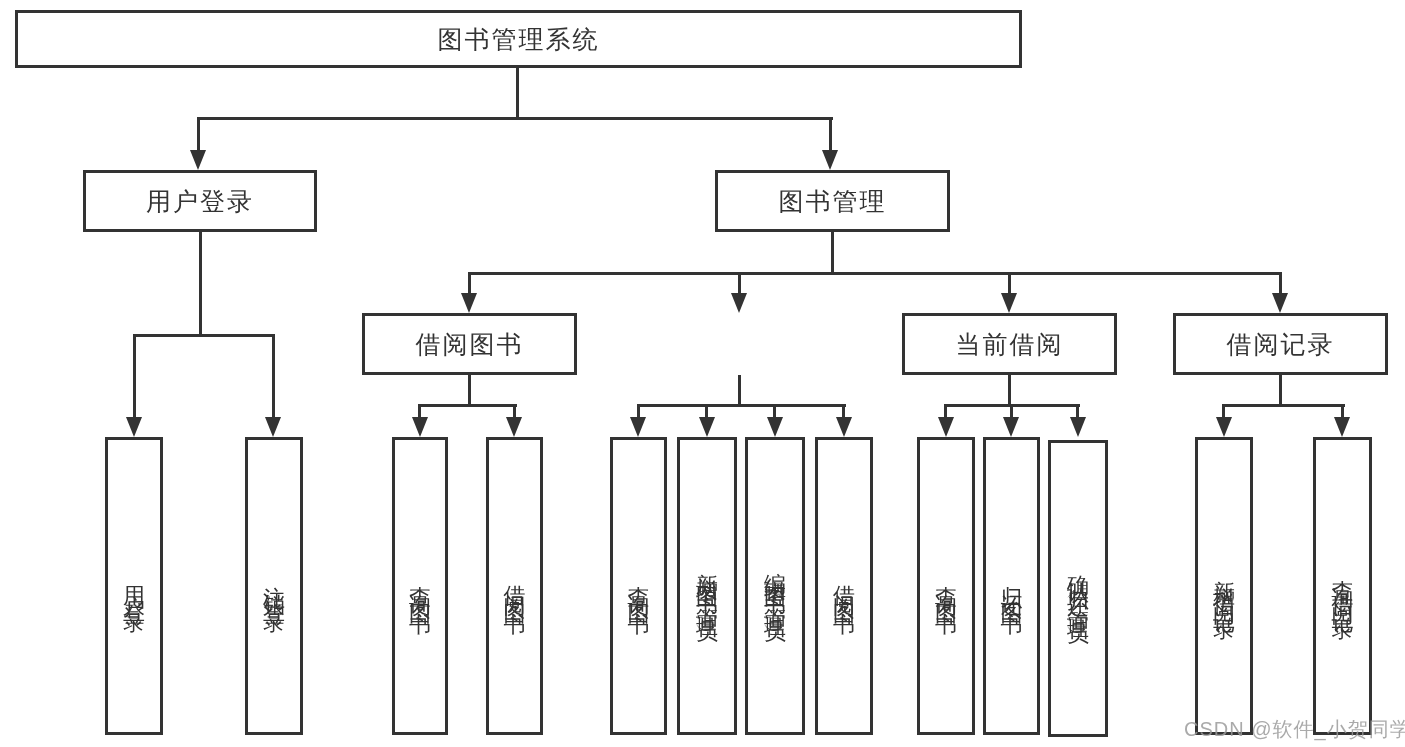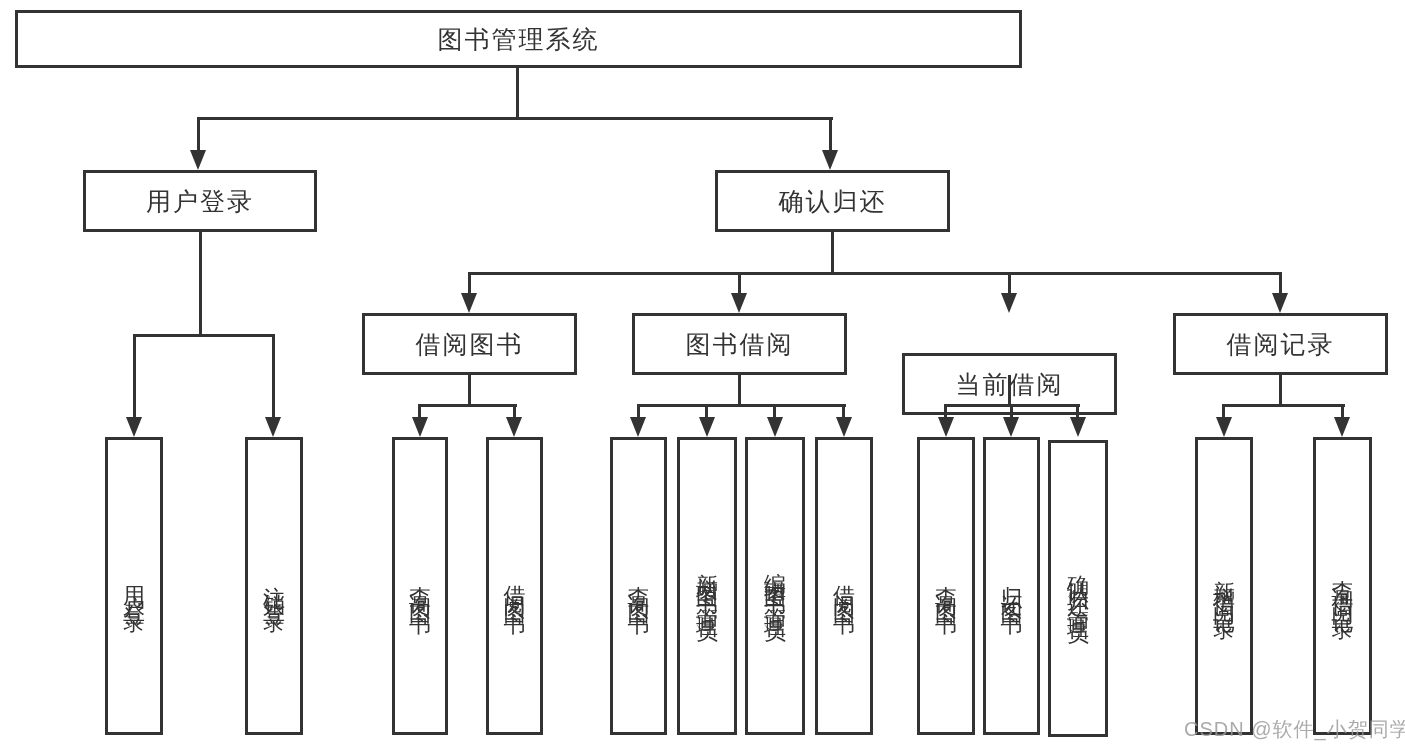--- a/index.html
+++ b/index.html
@@ -68,21 +68,21 @@
   <div class="hl" style="left:197px;top:117px;width:636px;"></div>
   <div class="vl" style="left:197px;top:117px;height:36px;"></div>
   <div class="ah" style="left:190px;top:150px;"></div>
   <div class="vl" style="left:829px;top:117px;height:36px;"></div>
   <div class="ah" style="left:822px;top:150px;"></div>
 
   <div class="box-h" style="left:83px;top:170px;width:234px;height:62px;">
     <span>用户登录</span>
   </div>
   <div class="box-h" style="left:715px;top:170px;width:235px;height:62px;">
-    <span>确认归还</span>
+    <span>图书管理</span>
   </div>
 
   <div class="vl" style="left:199px;top:232px;height:104px;"></div>
   <div class="hl" style="left:133px;top:334px;width:142px;"></div>
   <div class="vl" style="left:133px;top:334px;height:86px;"></div>
   <div class="ah" style="left:126px;top:417px;"></div>
   <div class="vl" style="left:272px;top:334px;height:86px;"></div>
   <div class="ah" style="left:265px;top:417px;"></div>
 
   <div class="vl" style="left:831px;top:232px;height:42px;"></div>
@@ -92,24 +92,21 @@
   <div class="vl" style="left:738px;top:272px;height:24px;"></div>
   <div class="ah" style="left:731px;top:293px;"></div>
   <div class="vl" style="left:1008px;top:272px;height:24px;"></div>
   <div class="ah" style="left:1001px;top:293px;"></div>
   <div class="vl" style="left:1279px;top:272px;height:24px;"></div>
   <div class="ah" style="left:1272px;top:293px;"></div>
 
   <div class="box-h" style="left:362px;top:313px;width:215px;height:62px;">
     <span>借阅图书</span>
   </div>
-  <div class="box-h" style="left:632px;top:313px;width:215px;height:62px;">
-    <span>图书借阅</span>
-  </div>
-  <div class="box-h" style="left:902px;top:313px;width:215px;height:62px;margin-top:40px;">
+  <div class="box-h" style="left:902px;top:313px;width:215px;height:62px;">
     <span>当前借阅</span>
   </div>
   <div class="box-h" style="left:1173px;top:313px;width:215px;height:62px;">
     <span>借阅记录</span>
   </div>
 
   <div class="vl" style="left:468px;top:375px;height:31px;"></div>
   <div class="hl" style="left:419px;top:404px;width:98px;"></div>
   <div class="vl" style="left:418px;top:404px;height:16px;"></div>
   <div class="ah" style="left:412px;top:417px;"></div>

